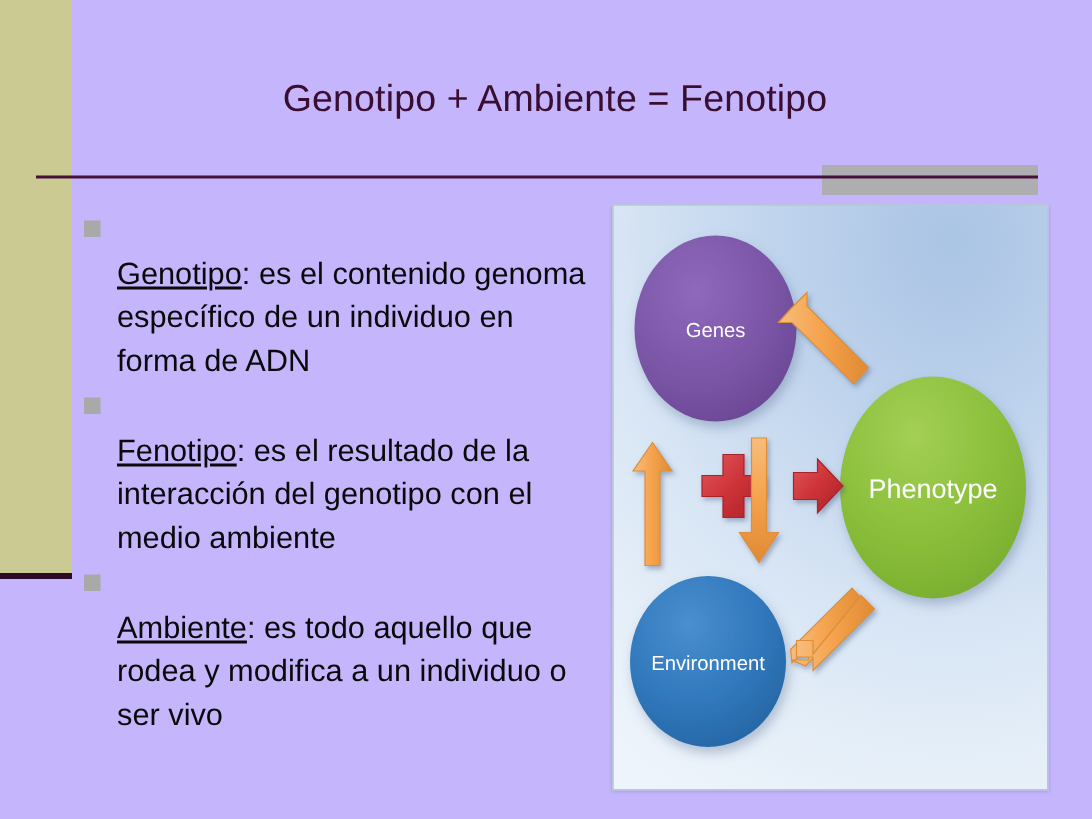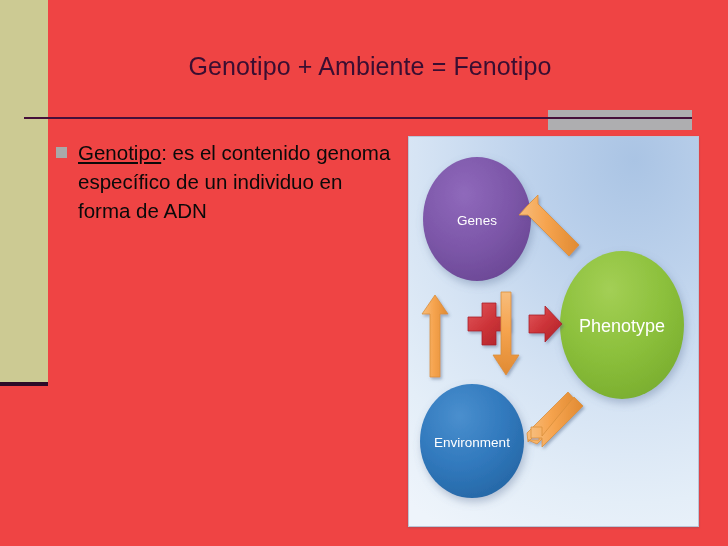--- a/index.html
+++ b/index.html
@@ -12,21 +12,21 @@
     background: #fcfcd9;
     font-family: "Liberation Sans", sans-serif;
     overflow: hidden;
     position: relative;
   }
 
   
   #slide {
     position: absolute;
     inset: 0;
-    background: #ef4444;
+    background: #c4b5fd;
   }
 
   
   #side-band {
     position: absolute;
     left: 0;
     top: 0;
     width: 48px;
     height: 382px;
     background: #ccca93;
@@ -89,20 +89,21 @@
     height: 11px;
     background: #a9a9a9;
     margin-top: 9px;
     margin-right: 11px;
   }
   .bullet-text {
     flex: 1 1 auto;
     font-size: 20.5px;
     line-height: 29px;
     color: #0a0a0a;
+    margin-top: 30px;
   }
   .bullet-term {
     text-decoration: underline;
   }
 
   
   #diagram {
     position: absolute;
     left: 408px;
     top: 136px;
@@ -143,21 +144,29 @@
   <div id="header-gray"></div>
   <div id="header-rule"></div>
 
   <div id="bullets">
 
     <div class="bullet-item">
       <span class="bullet-marker"></span>
       <span class="bullet-text"><span class="bullet-term">Genotipo</span><span>: es el contenido genoma específico de un individuo en forma de ADN</span></span>
     </div>
 
-
+    <div class="bullet-item">
+      <span class="bullet-marker"></span>
+      <span class="bullet-text"><span class="bullet-term">Fenotipo</span><span>: es el resultado de la interacción del genotipo con el medio ambiente</span></span>
+    </div>
+
+    <div class="bullet-item">
+      <span class="bullet-marker"></span>
+      <span class="bullet-text"><span class="bullet-term">Ambiente</span><span>: es todo aquello que rodea y modifica a un individuo o ser vivo</span></span>
+    </div>
 
   </div>
 
   <div id="diagram">
     <svg id="diagram-svg" viewBox="0 0 289 389" xmlns="http://www.w3.org/2000/svg">
       <defs>
         <radialGradient id="gradGenes" cx="38%" cy="30%" r="78%">
           <stop offset="0%" stop-color="#8f69bb"></stop>
           <stop offset="55%" stop-color="#7d57a9"></stop>
           <stop offset="100%" stop-color="#6a4794"></stop>

